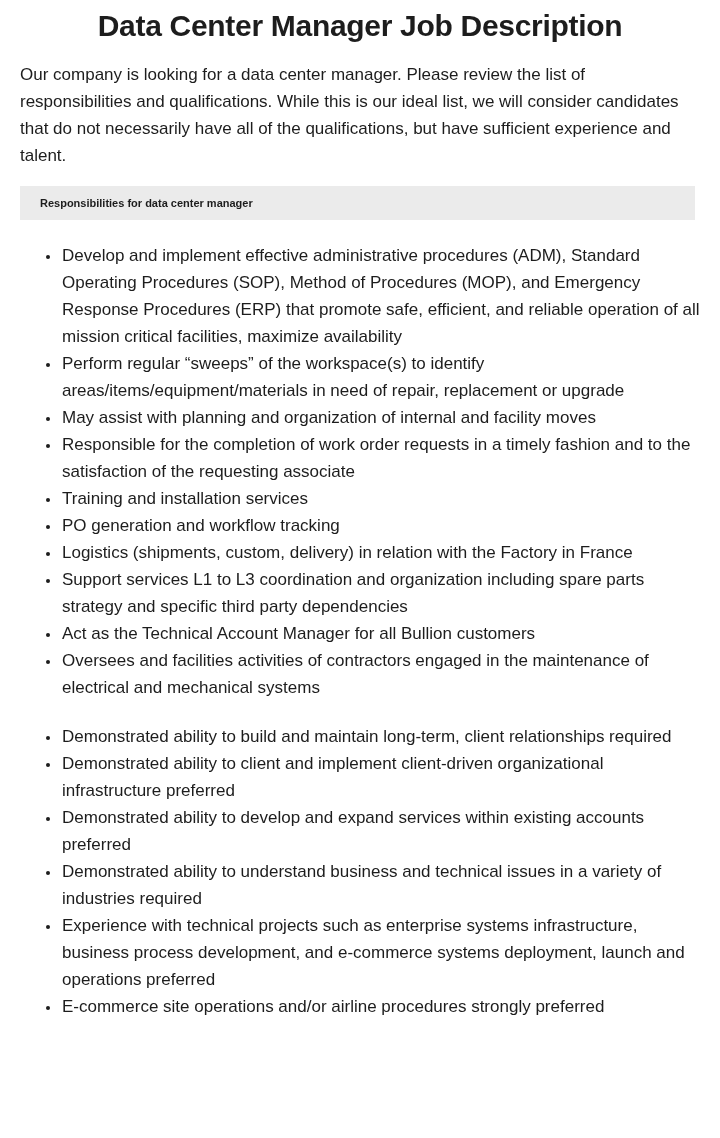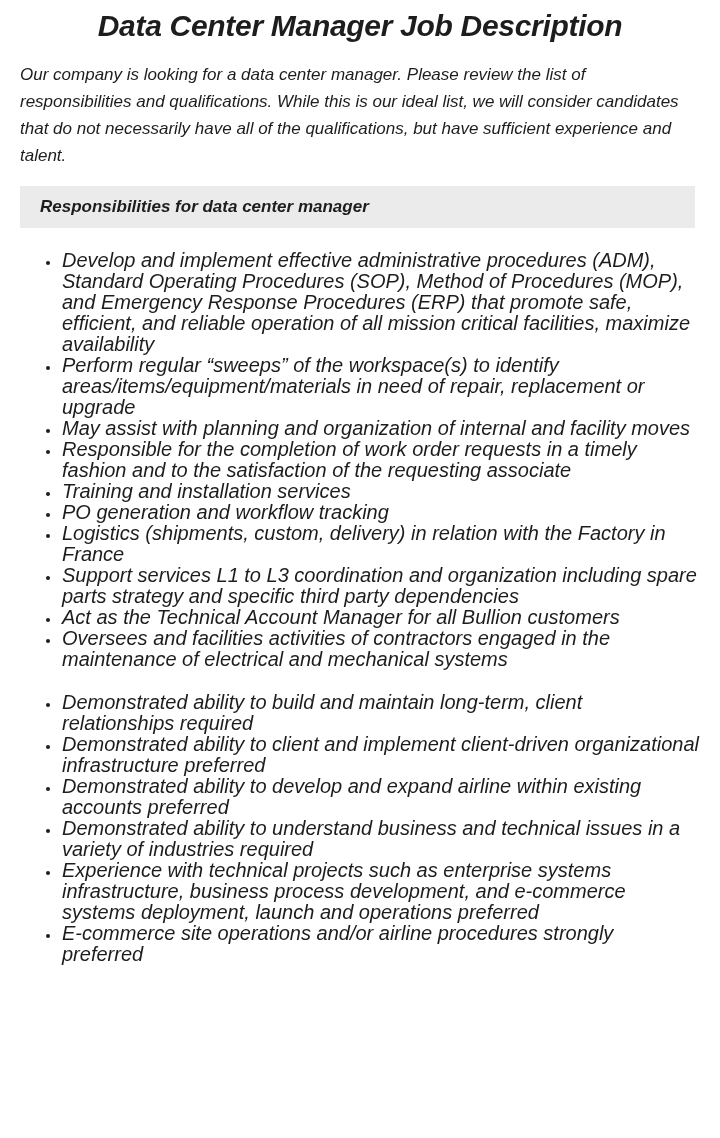--- a/index.html
+++ b/index.html
@@ -1,20 +1,20 @@
 <!DOCTYPE html>
 <html style="--heading-bg: #EBEBEB; --text-color: #1D1D1D; --page-bg: #FFFFFF;"><head>
 <meta charset="utf-8">
 <style>
   :root {
     --heading-bg: #ebebeb;
     --text-color: #1d1d1d;
     --page-bg: #ffffff;
   }
-  * { box-sizing: border-box; font-style: italic; }
+  * { box-sizing: border-box; }
   html, body { margin: 0; padding: 0; }
   body {
     background: var(--page-bg);
     width: 720px;
     min-height: 1138px;
     font-family: "Liberation Sans", "DejaVu Sans", sans-serif;
     color: var(--text-color);
     -webkit-font-smoothing: antialiased;
   }
   .page {
@@ -33,32 +33,32 @@
     padding-top: 7px;
     padding-bottom: 17px;
   }
   .intro {
     font-size: 17px;
     line-height: 27px;
     margin: 0 0 17px 0;
   }
   .section-heading {
     background: var(--heading-bg);
-    height: 42px;
+    height: 34px;
     display: flex;
     align-items: center;
     padding: 0 20px;
-    font-size: 17px;
+    font-size: 11px;
     font-weight: bold;
     margin-right: 5px;
     text-align: center;
   }
   ul.bullet-list {
-    font-size: 20px;
-    line-height: 21px;
+    font-size: 17px;
+    line-height: 27px;
     margin: 22px 0 14px 0;
     padding-left: 41px;
     list-style: disc outside;
   }
   ul.bullet-list li {
     margin: 0;
     padding-left: 1px;
   }
   ul.bullet-list li::marker {
     font-size: 13px;
@@ -86,20 +86,20 @@
         <li>Support services L1 to L3 coordination and organization including spare parts strategy and specific third party dependencies</li>
         <li>Act as the Technical Account Manager for all Bullion customers</li>
         <li>Oversees and facilities activities of contractors engaged in the maintenance of electrical and mechanical systems</li>
       </ul>
   </div>
 
   <div class="section">
     <ul class="bullet-list">
         <li>Demonstrated ability to build and maintain long-term, client relationships required</li>
         <li>Demonstrated ability to client and implement client-driven organizational infrastructure preferred</li>
-        <li>Demonstrated ability to develop and expand airline within existing accounts preferred</li>
+        <li>Demonstrated ability to develop and expand services within existing accounts preferred</li>
         <li>Demonstrated ability to understand business and technical issues in a variety of industries required</li>
         <li>Experience with technical projects such as enterprise systems infrastructure, business process development, and e-commerce systems deployment, launch and operations preferred</li>
         <li>E-commerce site operations and/or airline procedures strongly preferred</li>
       </ul>
   </div>
 
 </div>
 
 </body></html>

